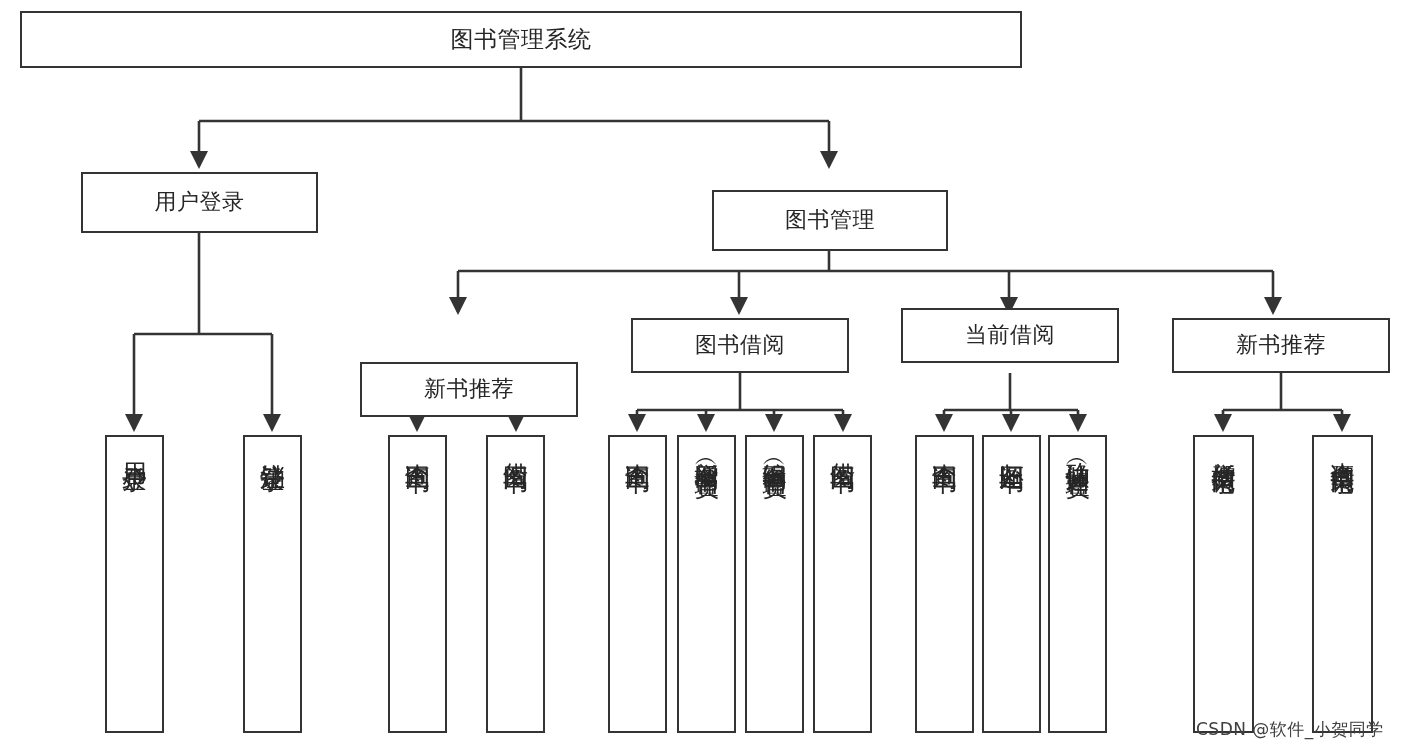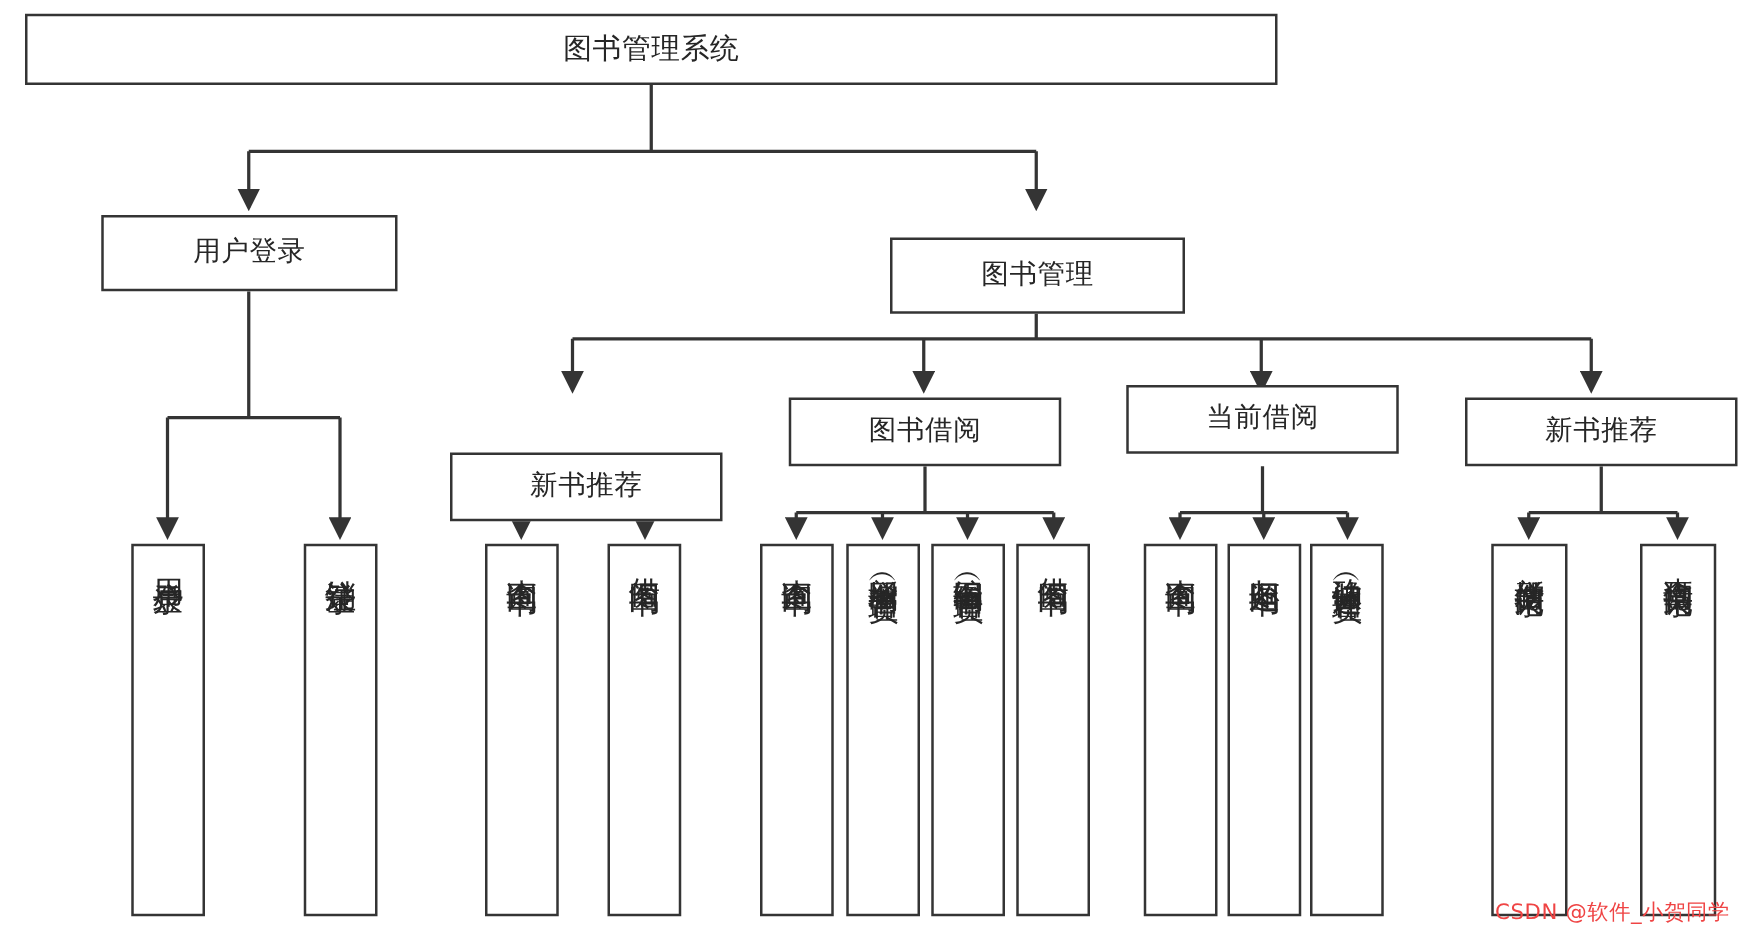--- a/index.html
+++ b/index.html
@@ -61,21 +61,21 @@
     line-height: 1.0;
     letter-spacing: 2px;
     white-space: nowrap;
   }
   .node.v.tall .label {
     font-size: 24px;
   }
   .watermark {
     position: absolute;
     font-size: 17px;
-    color: #ef4444;
+    color: #404040;
     letter-spacing: 0.5px;
     white-space: nowrap;
     user-select: none;
   }
 </style>
 </head>
 <body>
 
 <div id="canvas">
 

